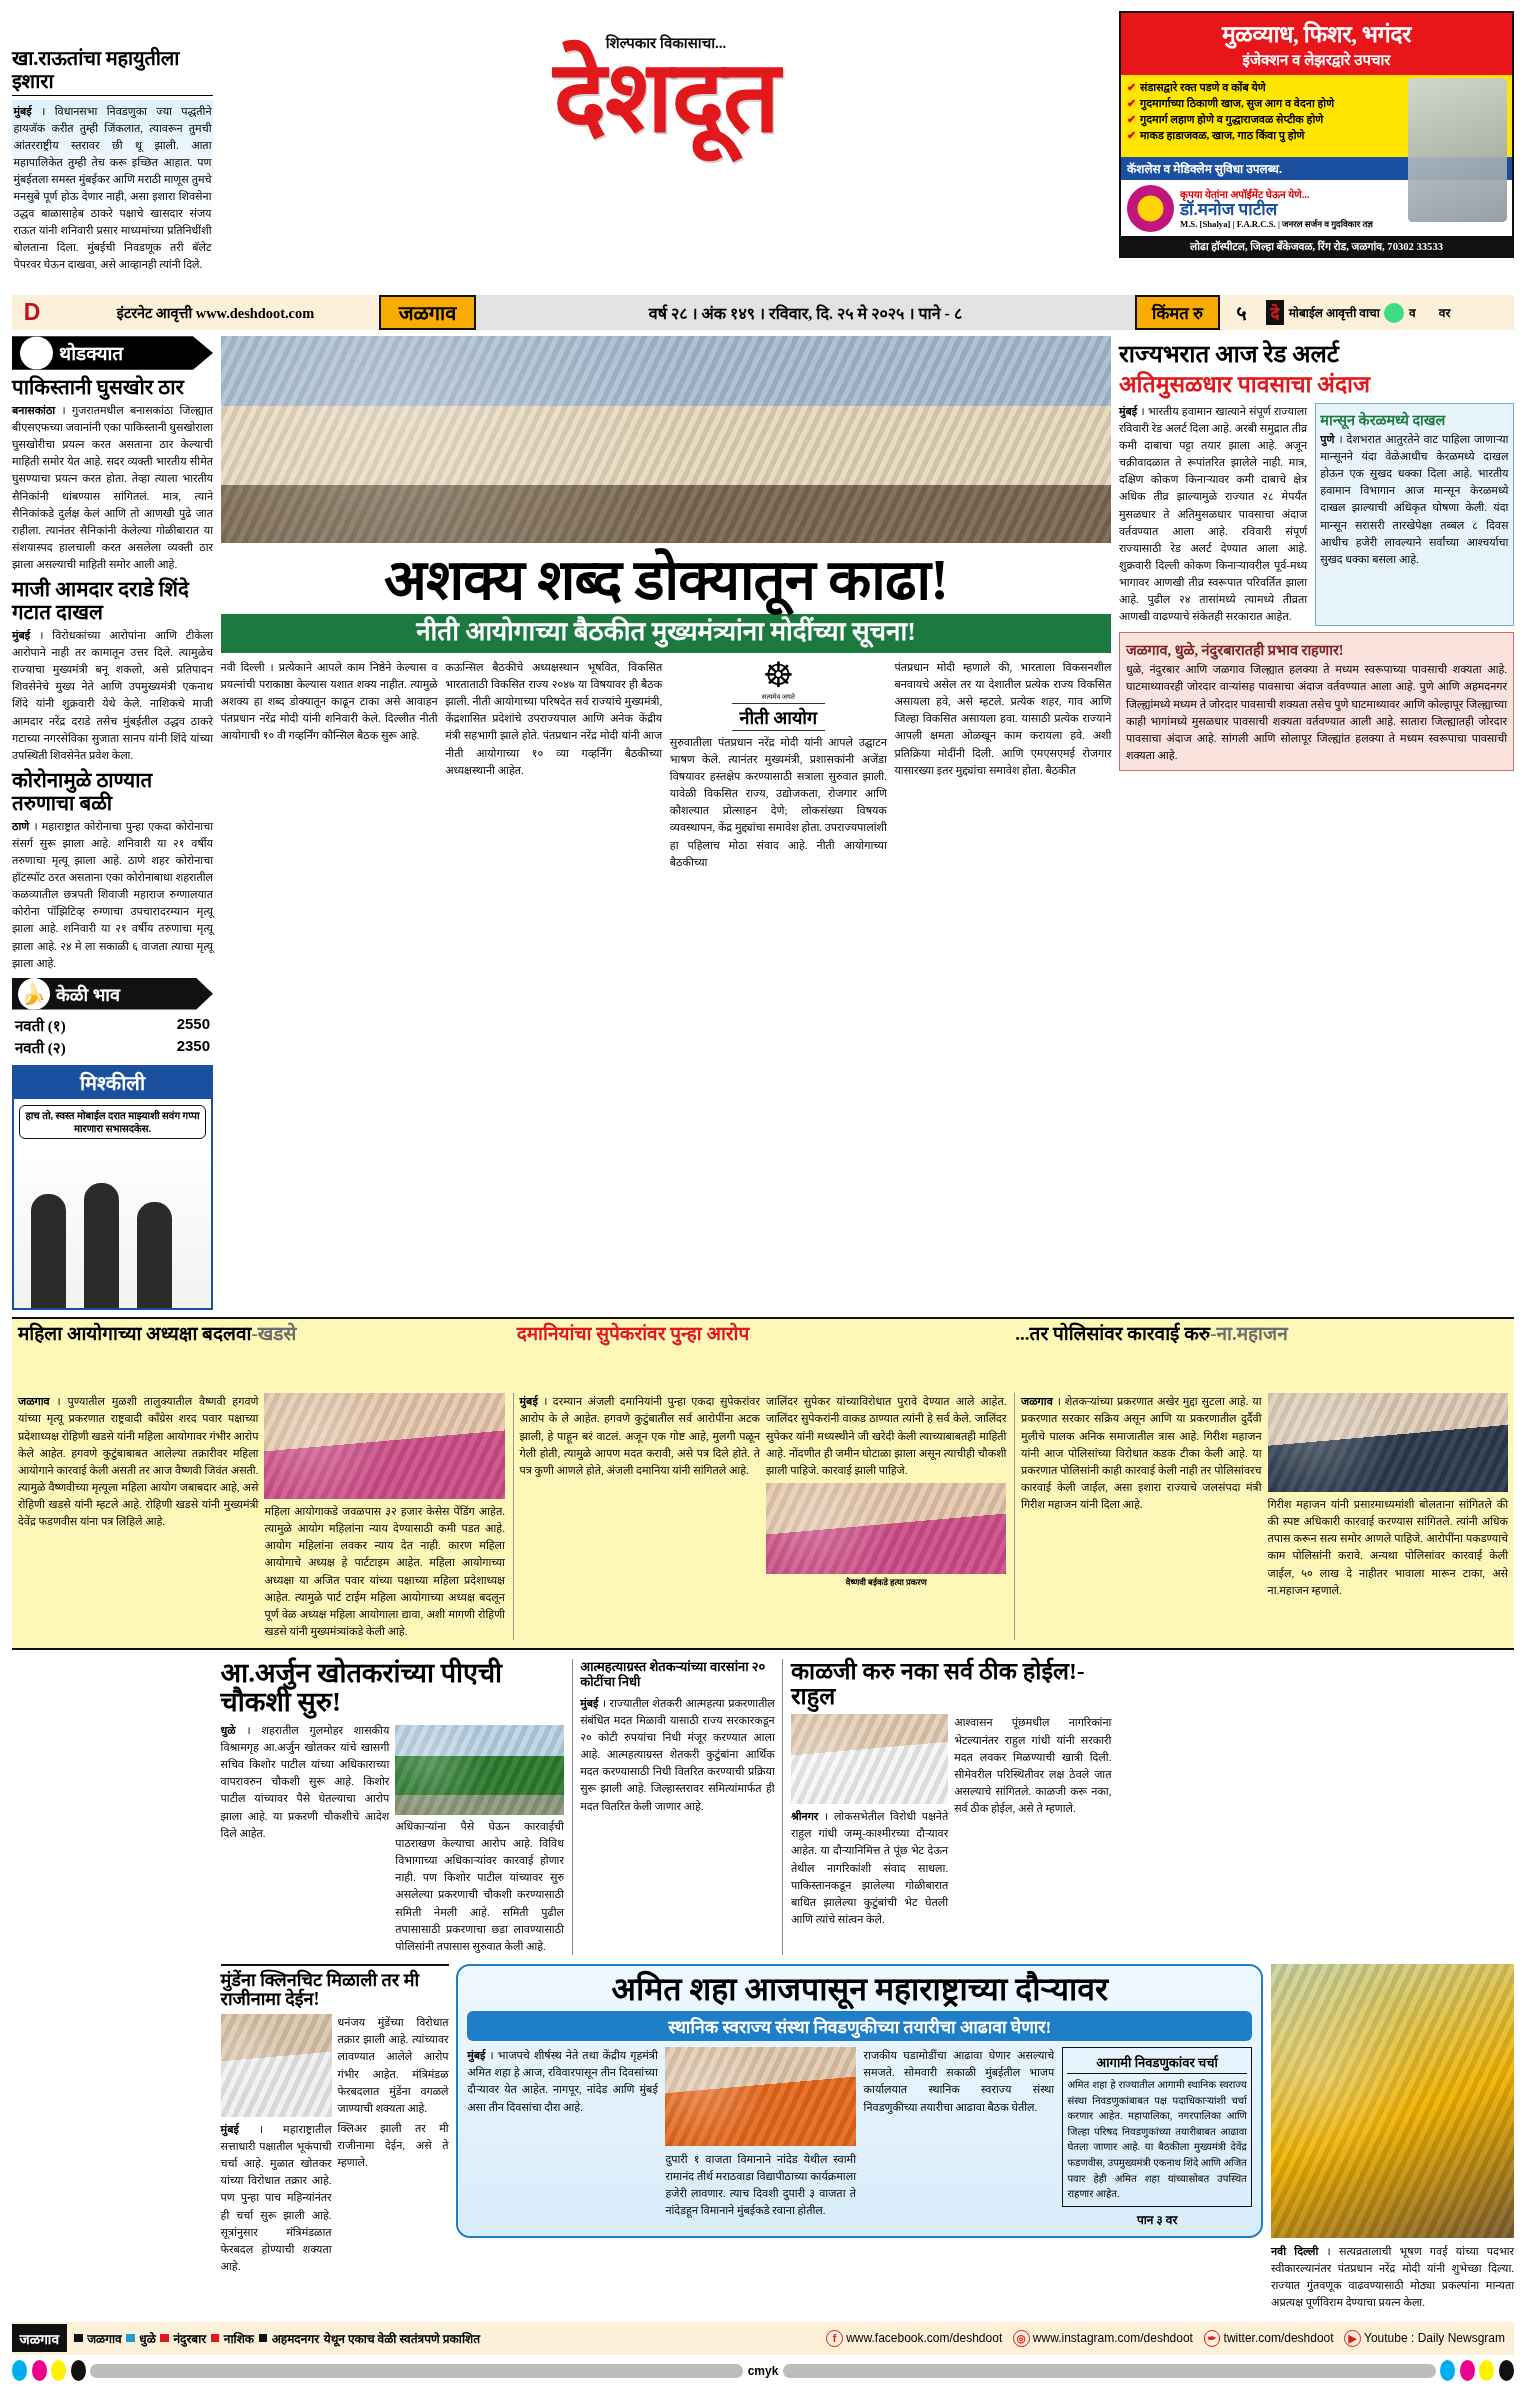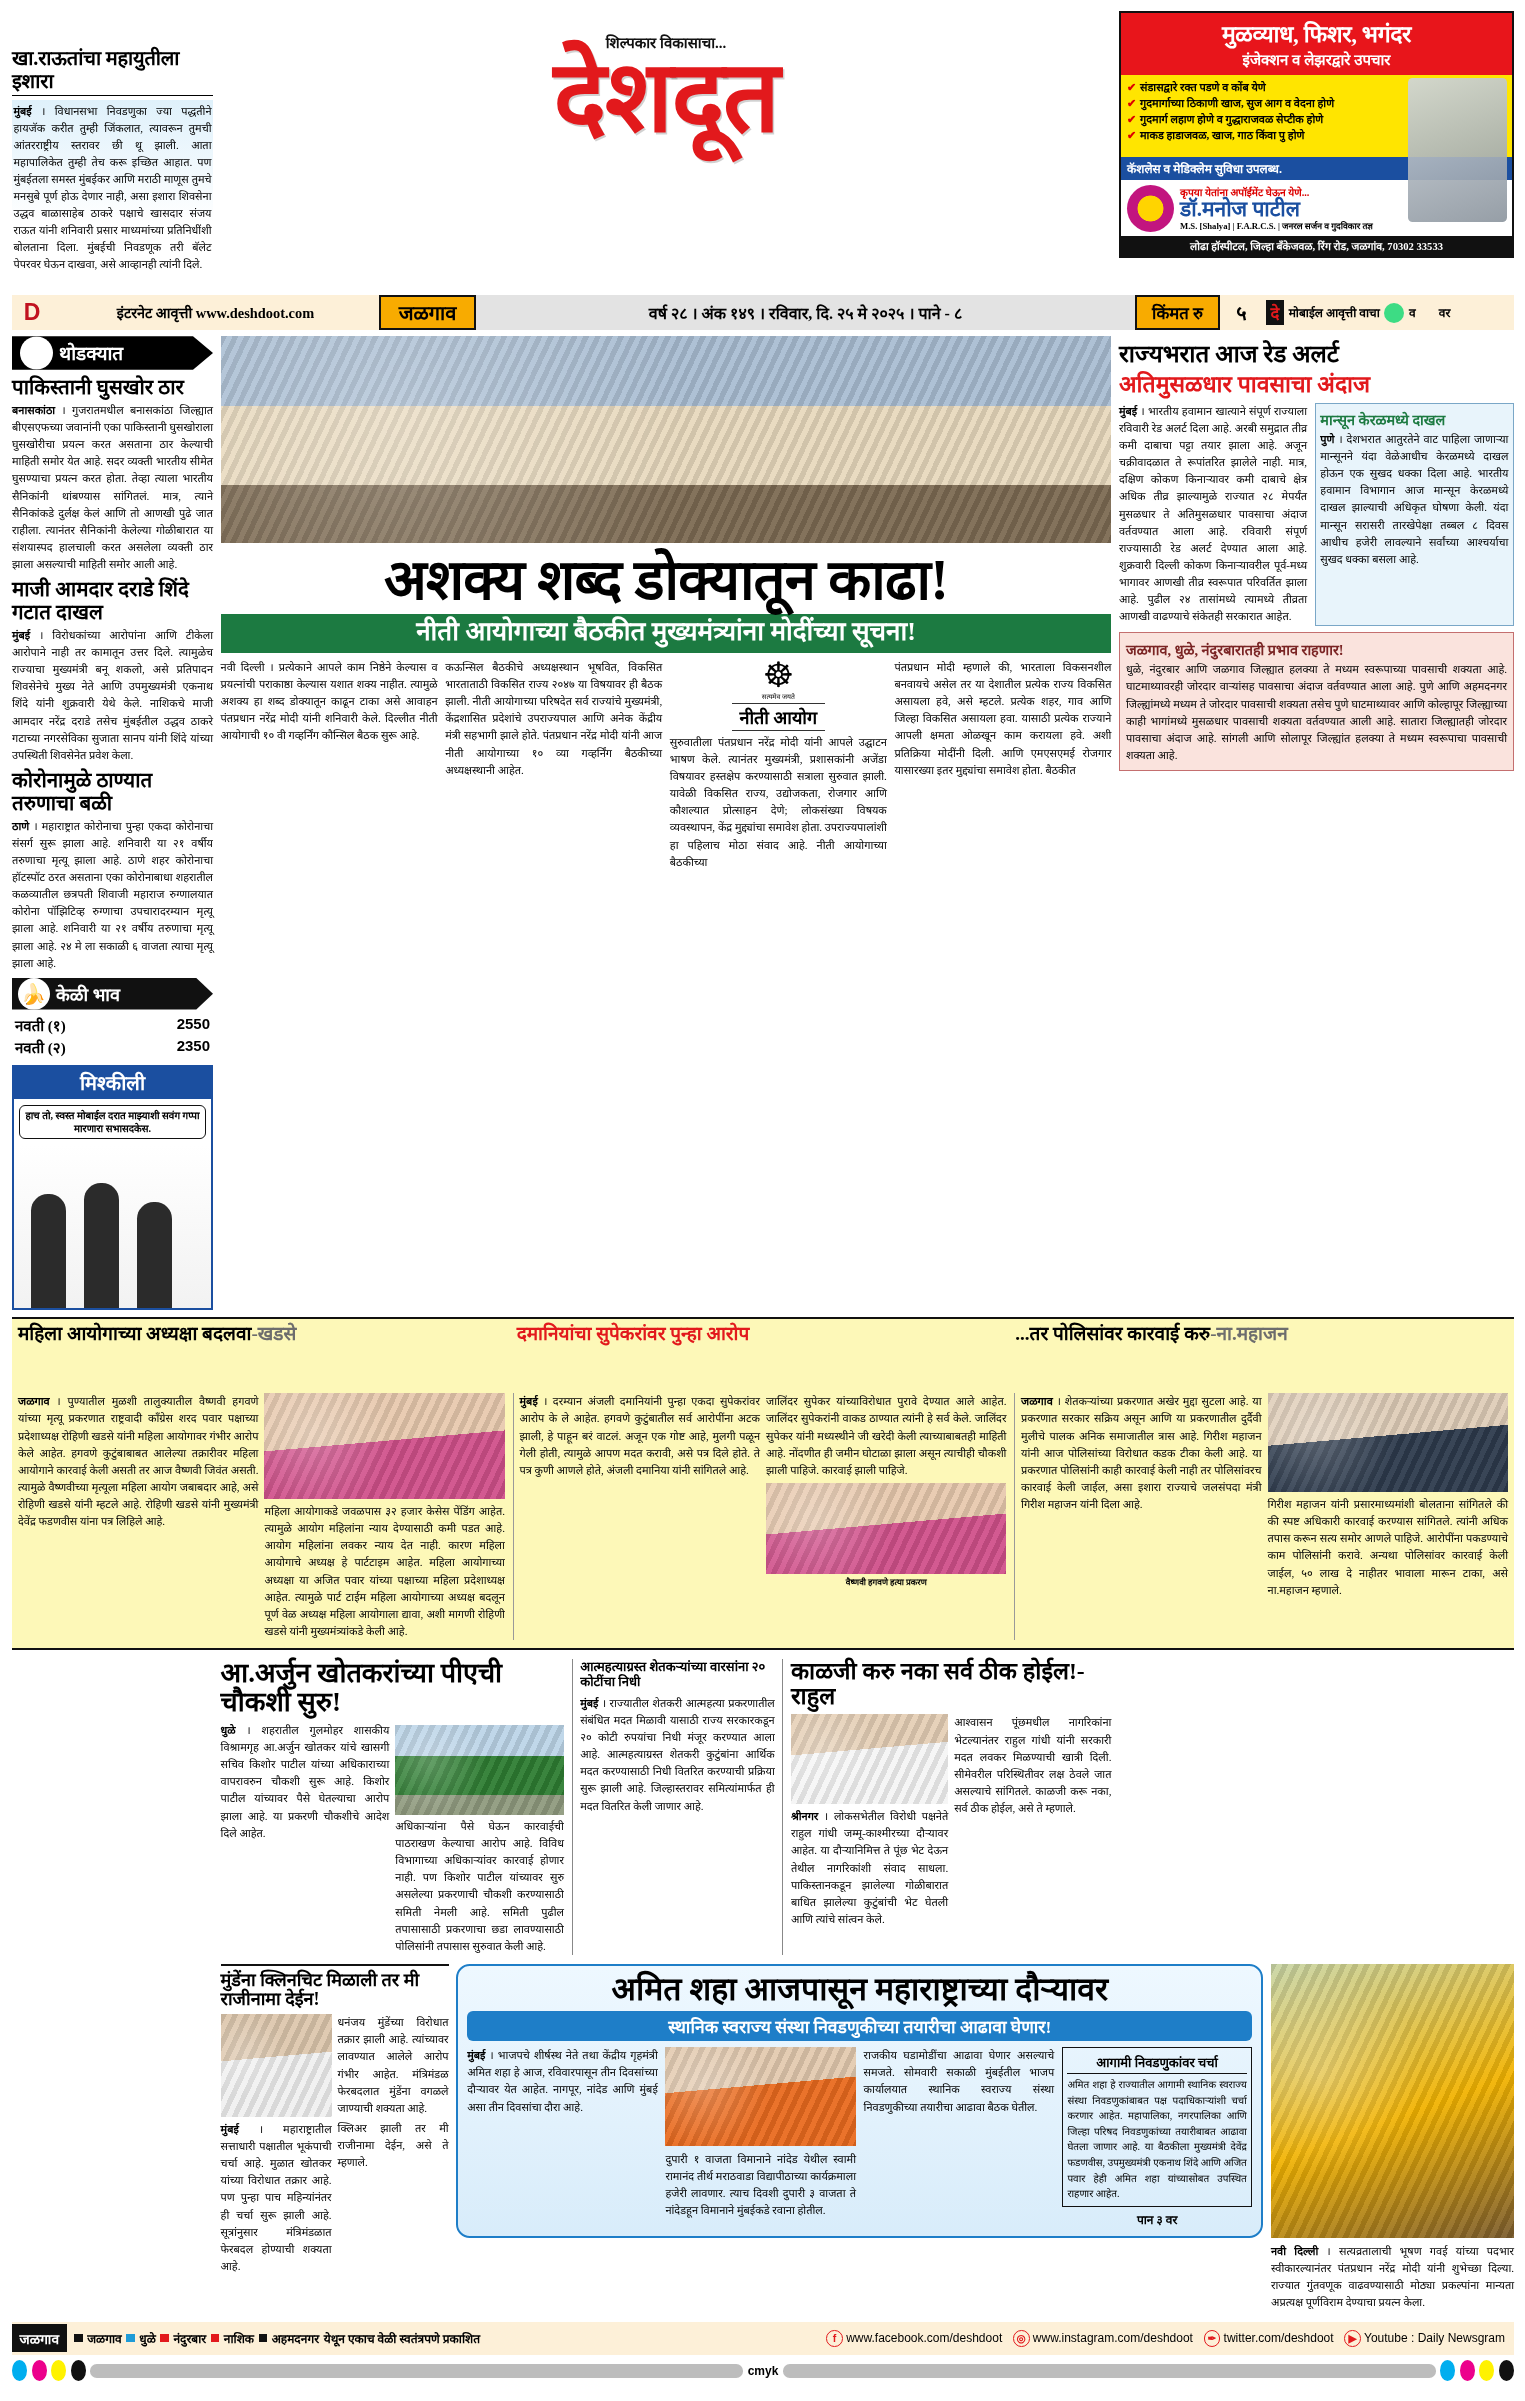--- a/index.html
+++ b/index.html
@@ -44,21 +44,21 @@
   .ad-yellow { background: #ffe500; padding: 4.6px 6px; position: relative; min-height: 82px; }
   .ad-yellow li { list-style: none; font-size: 11px; font-weight: bold; line-height: 1.45; }
   .ad-yellow li::before { content: "\2714"; color: #d00; margin-right: 3.8px; }
   .ad-blue { background: #1b4fa0; color: #fff; font-size: 12px; font-weight: bold; padding: 3px 6px; }
   .ad-white { background: #fff; padding: 4.6px 6px; display: flex; align-items: center; gap: 6px; }
   .ad-logo-circle {
     width: 47px; height: 47px; flex: 0 0 47px; border-radius: 50%;
     background: radial-gradient(circle, #ffd400 38%, #c2157f 40%, #c2157f 70%, #8d1060 100%);
   }
   .ad-appt { font-size: 10.3px; color: #d00; font-weight: bold; }
-  .ad-doc { font-size: 21px; color: #1b4fa0; font-weight: bold; line-height: 1; }
+  .ad-doc { font-size: 17px; color: #1b4fa0; font-weight: bold; line-height: 1; }
   .ad-cred { font-size: 8.7px; font-weight: bold; }
   .ad-black { background: #111; color: #fff; font-size: 10.6px; font-weight: bold; text-align: center; padding: 3px; }
   .ad-device {
     position: absolute; right: 4.6px; top: 3px; width: 99px; height: 144px;
     background: linear-gradient(160deg,#cfd6dd,#8d969f);
     border-radius: 4.6px; opacity: .92;
   }
 
   
   .infobar { display: flex; align-items: stretch; height: 35px; margin: 4.6px 0 6px; }
@@ -403,21 +403,21 @@
 
       <div class="y-block">
         <div class="y-inner">
           <div class="body-txt">
             <span class="dl">मुंबई</span>
             <span>। दरम्यान अंजली दमानियांनी पुन्हा एकदा सुपेकरांवर आरोप के ले आहेत. हगवणे कुटुंबातील सर्व आरोपींना अटक झाली, हे पाहून बरं वाटलं. अजून एक गोष्ट आहे, मुलगी पळून गेली होती, त्यामुळे आपण मदत करावी, असे पत्र दिले होते. ते पत्र कुणी आणले होते, अंजली दमानिया यांनी सांगितले आहे.</span>
           </div>
           <div>
             <div class="body-txt">जालिंदर सुपेकर यांच्याविरोधात पुरावे देण्यात आले आहेत. जालिंदर सुपेकरांनी वाकड ठाण्यात त्यांनी हे सर्व केले. जालिंदर सुपेकर यांनी मध्यस्थीने जी खरेदी केली त्याच्याबाबतही माहिती आहे. नोंदणीत ही जमीन घोटाळा झाला असून त्याचीही चौकशी झाली पाहिजे. कारवाई झाली पाहिजे.</div>
             <div class="photo portrait" style="height:91px;margin:3.8px 0 2.3px"></div>
-            <div class="photo-cap" style="text-align:center;font-weight:bold">वैष्णवी हगवणे हत्या प्रकरण</div>
+            <div class="photo-cap" style="text-align:center;font-weight:bold">वैष्णवी बईकडे हत्या प्रकरण</div>
           </div>
         </div>
       </div>
 
       <div class="y-block">
         <div class="y-inner">
           <div class="body-txt">
             <span class="dl">जळगाव</span>
             <span>। शेतकऱ्यांच्या प्रकरणात अखेर मुद्दा सुटला आहे. या प्रकरणात सरकार सक्रिय असून आणि या प्रकरणातील दुर्दैवी मुलीचे पालक अनिक समाजातील त्रास आहे. गिरीश महाजन यांनी आज पोलिसांच्या विरोधात कडक टीका केली आहे. या प्रकरणात पोलिसांनी काही कारवाई केली नाही तर पोलिसांवरच कारवाई केली जाईल, असा इशारा राज्याचे जलसंपदा मंत्री गिरीश महाजन यांनी दिला आहे.</span>
           </div>

